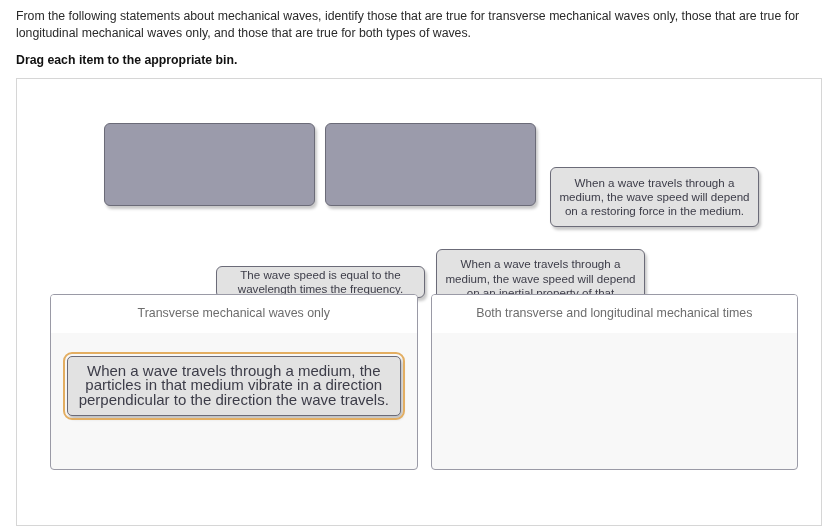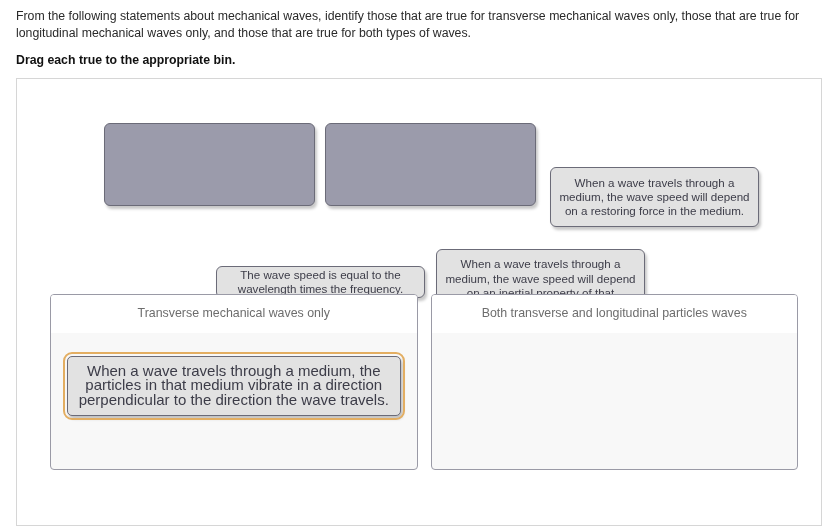--- a/index.html
+++ b/index.html
@@ -162,21 +162,21 @@
     outline-offset: 2px;
     border-radius: 5px;
   }
   .bin-empty-body { }
 </style>
 </head>
 <body>
 
 <div id="prompt-area">
   <p id="question-text">From the following statements about mechanical waves, identify those that are true for transverse mechanical waves only, those that are true for longitudinal mechanical waves only, and those that are true for both types of waves.</p>
-  <p id="instruction-text">Drag each true to the appropriate bin.</p>
+  <p id="instruction-text">Drag each item to the appropriate bin.</p>
 </div>
 
 <div id="activity-panel">
 
 
   <div class="placeholder-box" id="placeholder-1"></div>
   <div class="placeholder-box" id="placeholder-2"></div>
 
   <div class="drag-item" id="item-restoring-force">When a wave travels through a medium, the wave speed will depend on a restoring force in the medium.</div>
 
@@ -188,18 +188,18 @@
 
     <div class="bin">
       <div class="bin-header">Transverse mechanical waves only</div>
       <div class="bin-body">
         <div class="dropped-item selected">When a wave travels through a medium, the particles in that medium vibrate in a direction perpendicular to the direction the wave travels.</div>
       </div>
     </div>
 
 
     <div class="bin">
-      <div class="bin-header">Both transverse and longitudinal particles waves</div>
+      <div class="bin-header">Both transverse and longitudinal mechanical times</div>
       <div class="bin-body bin-empty-body"></div>
     </div>
 
   </div>
 </div>
 
 </body></html>

